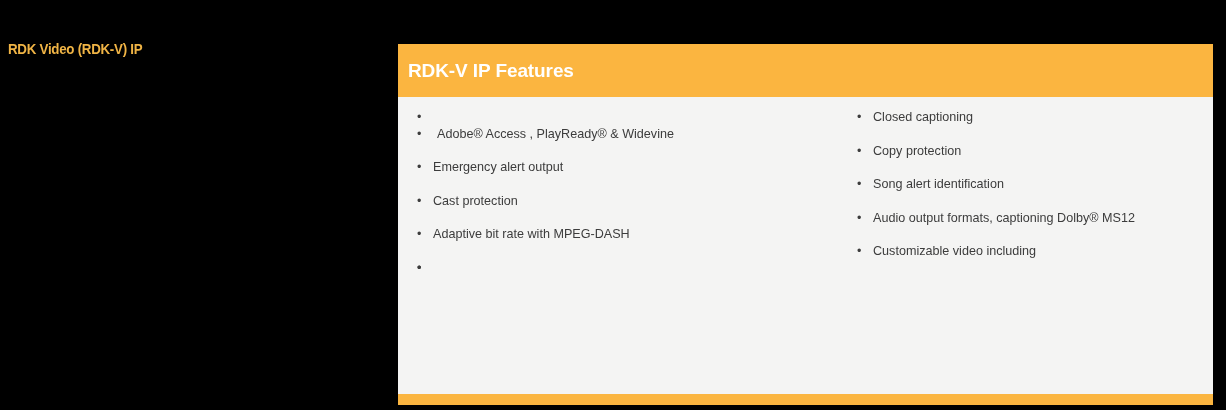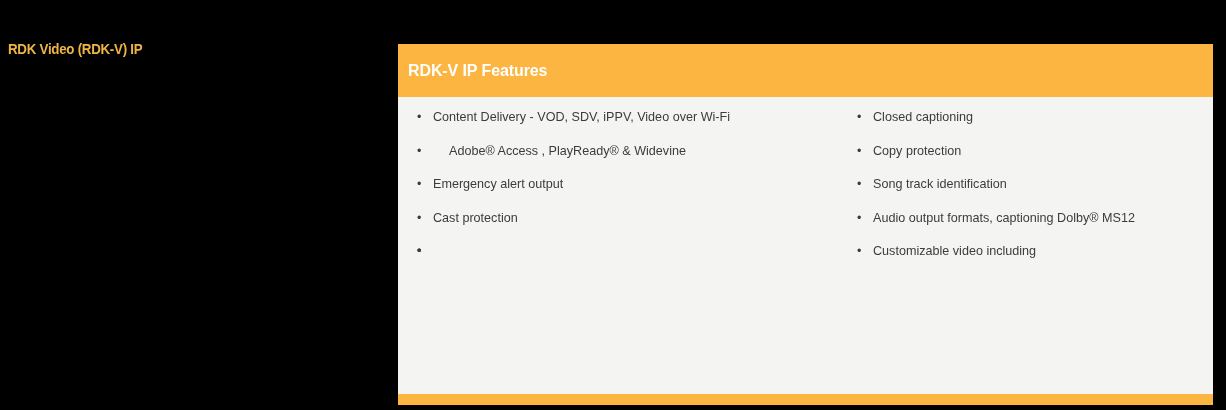--- a/index.html
+++ b/index.html
@@ -43,21 +43,21 @@
   }
 
   #panel-header {
     flex: 0 0 53px;
     background: #FBB540;
     display: flex;
     align-items: center;
   }
   #panel-header-title {
     margin-left: 10px;
-    font-size: 16px;
+    font-size: 19px;
     font-weight: bold;
     color: #FFFFFF;
     letter-spacing: -0.1px;
     white-space: nowrap;
   }
 
   #panel-body {
     flex: 1 1 auto;
     display: flex;
     padding-top: 12px;
@@ -89,52 +89,51 @@
     position: absolute;
     left: 1px;
     top: 0;
     font-size: 12.6px;
     line-height: 17px;
     color: #3C3C3C;
   }
   .feature-subline {
     display: block;
     padding-left: 4px;
-    margin-left: 12px;
   }
 
   #panel-footer {
     flex: 0 0 11px;
     background: #FBB540;
   }
 </style>
 </head>
 <body>
 
 <div id="slide-title">RDK Video (RDK-V) IP</div>
 
 <div id="features-panel">
 
   <div id="panel-header">
     <div id="panel-header-title">RDK-V IP Features</div>
   </div>
 
   <div id="panel-body">
     <div class="feature-column" id="column-left">
-        <div class="feature-item"><span class="bullet-dot">•</span><span>Content Delivery - VOD, SDV, iPPV, Video over Wi-Fi</span></div>
+        <div class="feature-item"><span class="bullet-dot">•</span></div>
         <div class="feature-item"><span class="bullet-dot">•</span><span class="feature-subline">Adobe® Access , PlayReady® &amp; Widevine</span></div>
         <div class="feature-item"><span class="bullet-dot">•</span><span>Emergency alert output</span></div>
         <div class="feature-item"><span class="bullet-dot">•</span><span>Cast protection</span></div>
-        <div class="feature-item"><span class="bullet-dot">•</span></div>
+        <div class="feature-item"><span class="bullet-dot">•</span><span>Adaptive bit rate with MPEG-DASH</span></div>
         <div class="feature-item"><span class="bullet-dot">•</span></div>
         <div class="feature-item"><span class="bullet-dot">•</span></div>
       </div>
     <div class="feature-column" id="column-right">
         <div class="feature-item"><span class="bullet-dot">•</span><span>Closed captioning</span></div>
         <div class="feature-item"><span class="bullet-dot">•</span><span>Copy protection</span></div>
-        <div class="feature-item"><span class="bullet-dot">•</span><span>Song track identification</span></div>
+        <div class="feature-item"><span class="bullet-dot">•</span><span>Song alert identification</span></div>
         <div class="feature-item"><span class="bullet-dot">•</span><span>Audio output formats, captioning Dolby® MS12</span></div>
         <div class="feature-item"><span class="bullet-dot">•</span><span>Customizable video including</span></div>
       </div>
   </div>
 
   <div id="panel-footer"></div>
 </div>
 
 </body></html>

